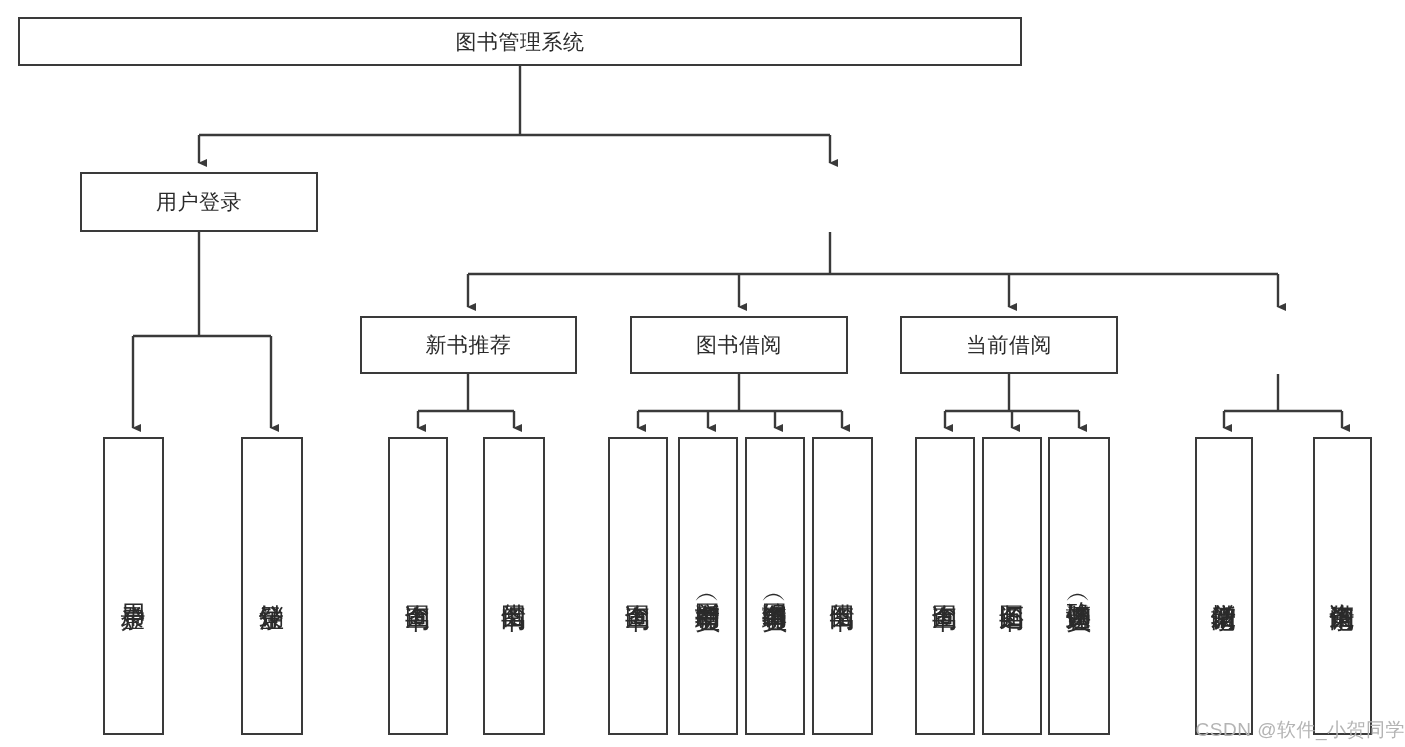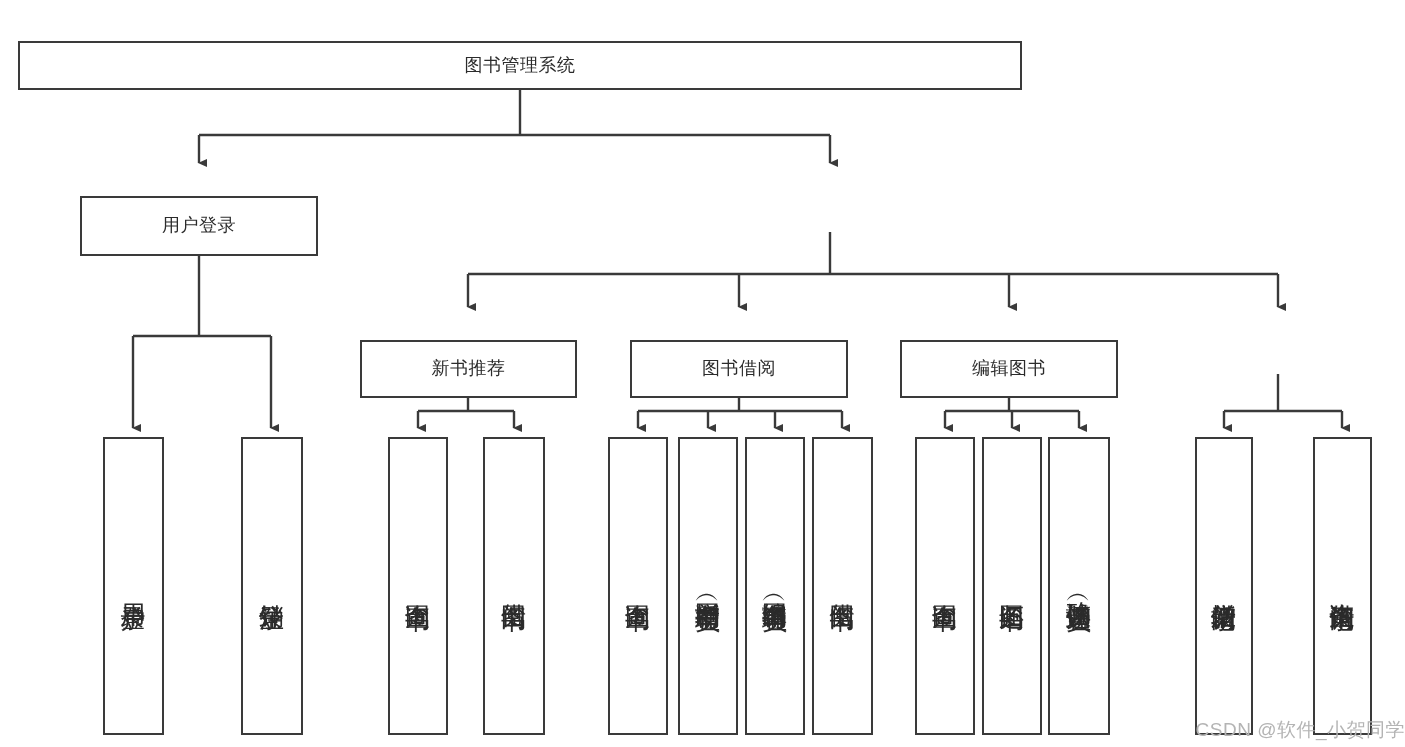--- a/index.html
+++ b/index.html
@@ -29,25 +29,24 @@
     position: absolute;
     box-sizing: border-box;
     border: 2px solid #3a3a3a;
     background: #ffffff;
     display: flex;
     align-items: center;
     justify-content: center;
     color: #2b2b2b;
   }
   .node-h {
-    font-size: 18px;
+    font-size: 21px;
     letter-spacing: 0.5px;
     line-height: 1.1;
     white-space: nowrap;
-    margin-top: 24px;
   }
   .node-v {
     writing-mode: vertical-rl;
     text-orientation: upright;
     font-size: 25px;
     line-height: 1.12;
     letter-spacing: 1px;
     padding: 4px 0;
     text-align: center;
   }
@@ -129,21 +128,21 @@
     <span>用户登录</span>
   </div>
 
   <div class="node node-h" style="left:360px; top:316px; width:217px; height:58px;text-align:center;">
     <span>新书推荐</span>
   </div>
   <div class="node node-h" style="left:630px; top:316px; width:218px; height:58px;">
     <span>图书借阅</span>
   </div>
   <div class="node node-h" style="left:900px; top:316px; width:218px; height:58px;">
-    <span>编辑图书</span>
+    <span>当前借阅</span>
   </div>
 
   <div class="node node-v" style="left:103px; top:437px; width:61px; height:298px;">
     <span class="vtext">用户登录</span>
   </div>
   <div class="node node-v" style="left:241px; top:437px; width:62px; height:298px;">
     <span class="vtext">注销登录</span>
   </div>
 
   <div class="node node-v" style="left:388px; top:437px; width:60px; height:298px;">

